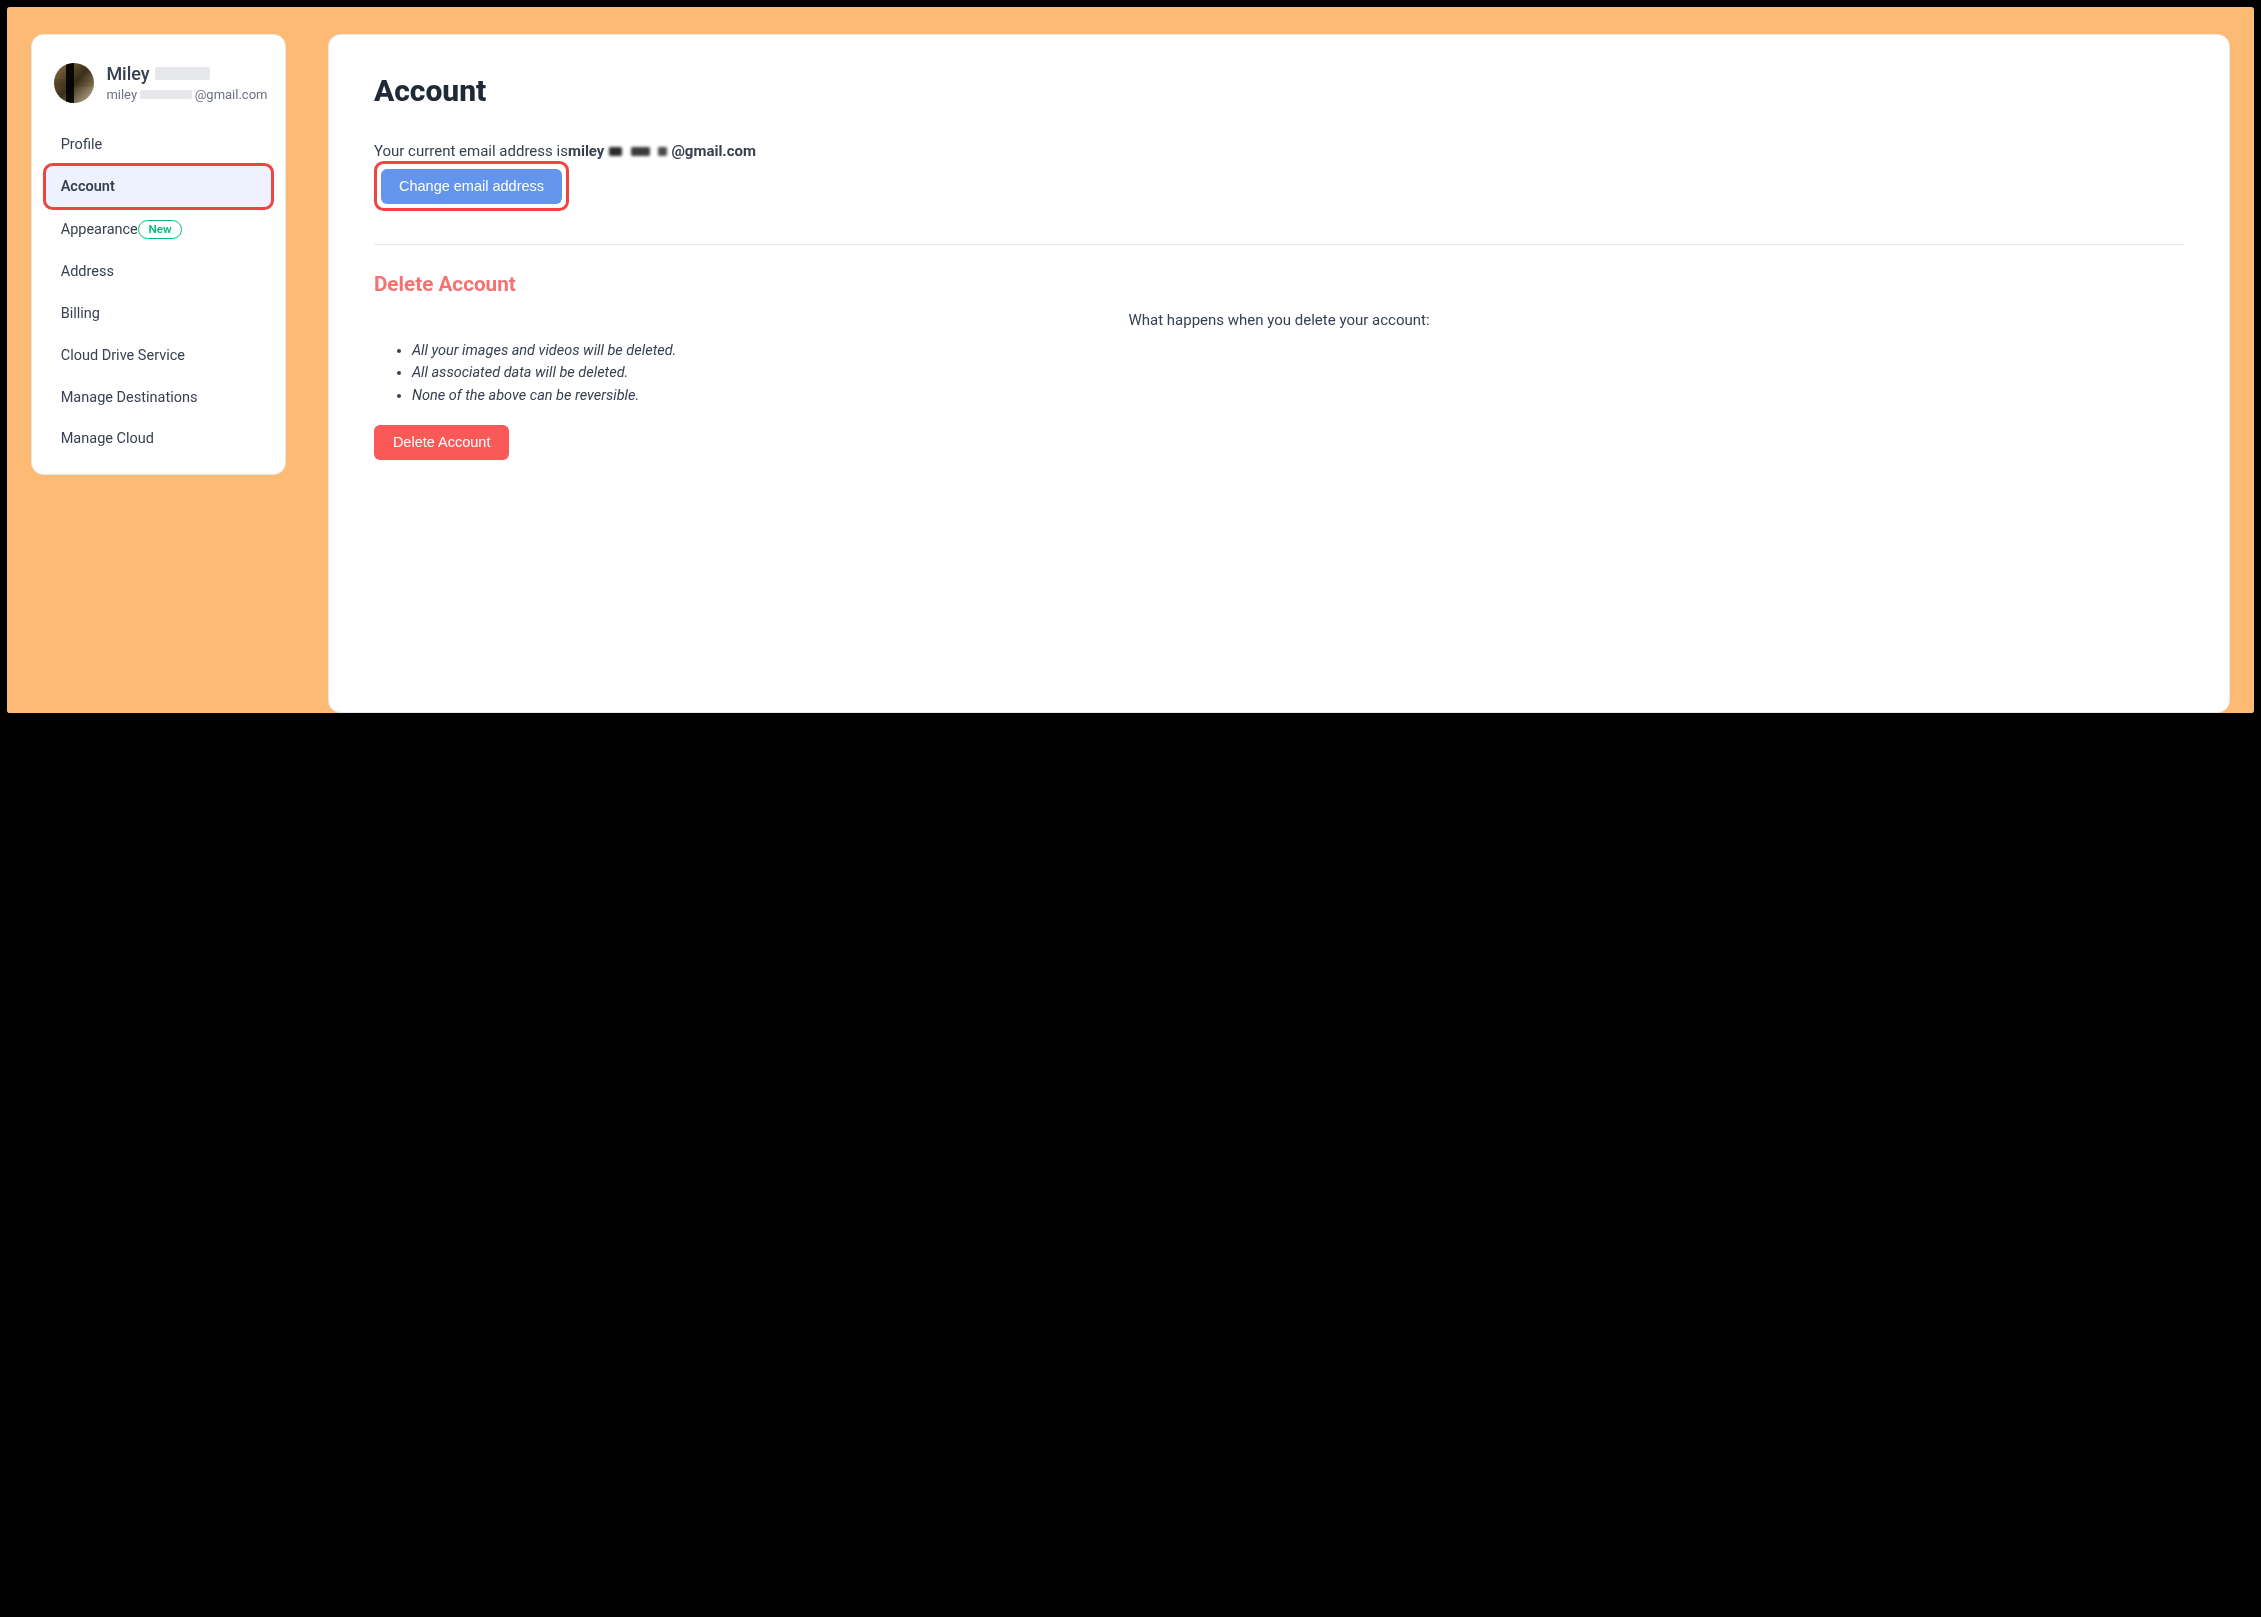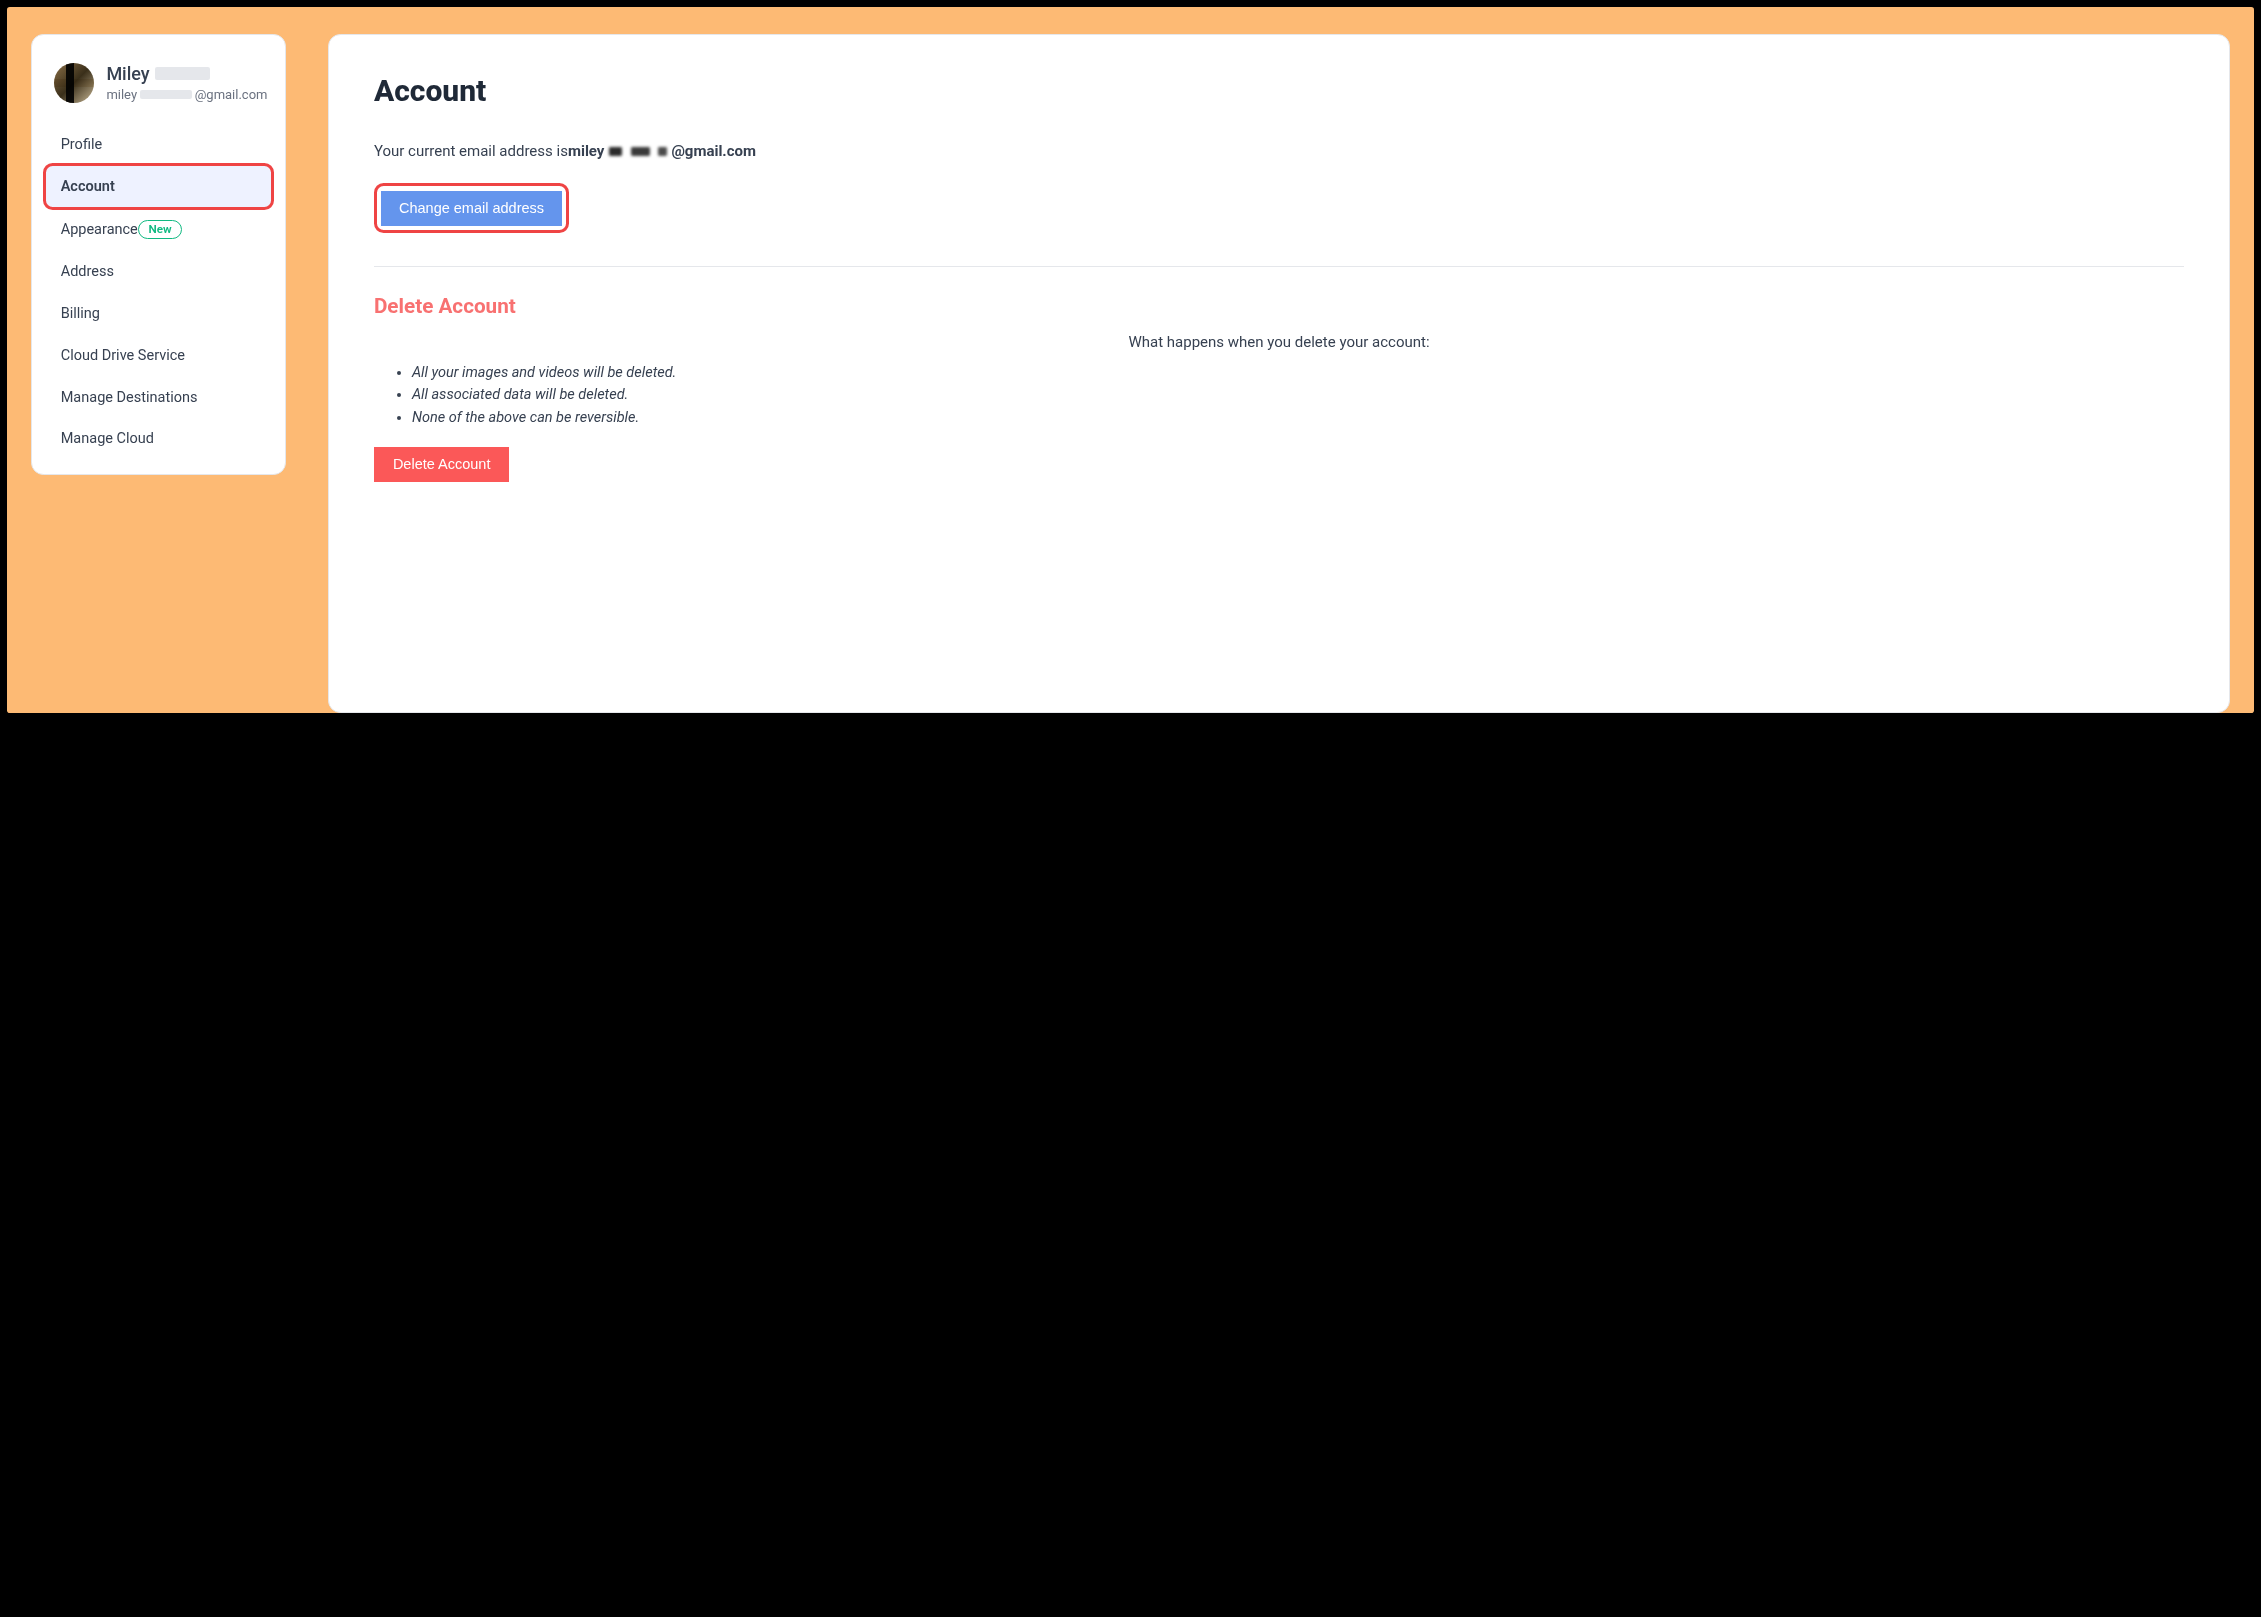--- a/index.html
+++ b/index.html
@@ -145,21 +145,21 @@
     }
     .body-text {
       font-size: 15px;
       color: #374151;
       margin-bottom: 12.4px;
       text-align: center;
     }
     .email-line {
       font-size: 15px;
       color: #374151;
-      margin-bottom: 23px;
+      margin-bottom: 1px;
       display: flex;
       align-items: center;
       flex-wrap: wrap;
     }
     .email-strong {
       font-weight: 700;
       display: inline-flex;
       align-items: center;
     }
     .smudge {
@@ -174,21 +174,21 @@
       display: inline-block;
       border: 3.4px solid #ef4444;
       border-radius: 9.6px;
       padding: 4.1px;
     }
     .btn {
       border: none;
       font-size: 14.5px;
       font-weight: 500;
       padding: 9.6px 18px;
-      border-radius: 0;
+      border-radius: 6px;
       cursor: pointer;
       color: #fff;
     }
     .btn-primary {
       background: #6495ed;
     }
     .btn-danger {
       background: #fb5858;
       padding: 9.6px 19px;
     }

